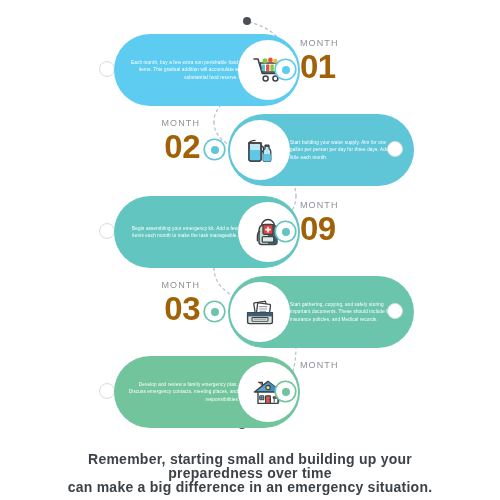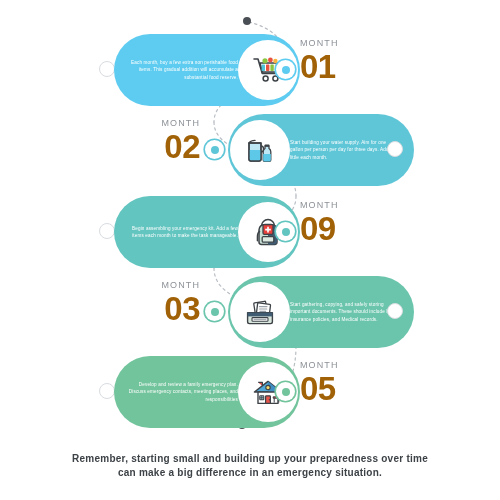--- a/index.html
+++ b/index.html
@@ -85,21 +85,21 @@
     border:1.4px solid #d8dce0;box-sizing:border-box;
     background:#ffffff;
   }
   .hollow.far-left{left:99px;}
   .hollow.far-right{left:387px;}
 
   
   #footer{
     position:absolute;left:50px;top:452px;width:400px;
     text-align:center;
-    font-size:10px;line-height:14px;
+    font-size:14px;line-height:14px;
     color:#3d4247;font-weight:700;letter-spacing:.25px;
   }
 </style>
 </head>
 <body>
 
 <div id="stage">
 
   <svg id="connector" viewBox="0 0 500 500">
     <g fill="none" stroke="#b9bec4" stroke-width="1.2" stroke-dasharray="2.4 3.4" stroke-linecap="round">
@@ -252,21 +252,20 @@
         </svg>
       </div>
     </div>
 
     <div class="ring at-right" style="box-shadow:0 0 0 1.6px #72C49C">
       <i style="background:#72C49C"></i>
     </div>
 
     <div class="month right">
       <span class="month-word">MONTH</span>
-      <span class="month-num">05</span>
     </div>
   </div>
 
   <div id="footer">
     <div>Remember, starting small and building up your preparedness over time</div>
     <div>can make a big difference in an emergency situation.</div>
   </div>
 
 </div>
 

